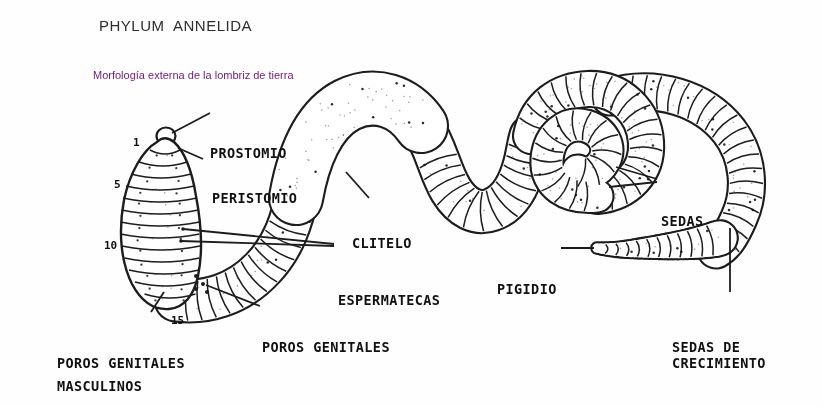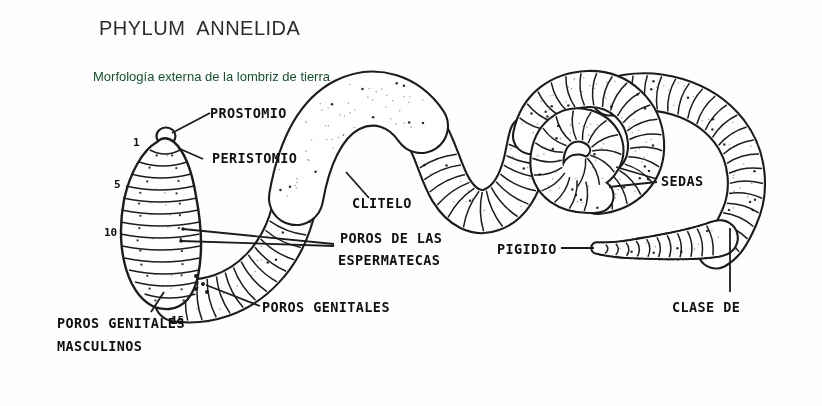--- a/index.html
+++ b/index.html
@@ -1,22 +1,22 @@
 <!DOCTYPE html>
 <html><head>
 <meta charset="utf-8">
 <style>
   html,body{margin:0;padding:0;background:#fff;}
   .page{position:relative;width:822px;height:406px;background:#fefefe;overflow:hidden;
         font-family:"Liberation Sans",sans-serif;}
   #worm-svg{position:absolute;left:0;top:0;width:822px;height:406px;}
-  .hdr{position:absolute;white-space:pre;color:#2d2d2d;font-size:20px;letter-spacing:.5px;}
-  .sub{position:absolute;white-space:pre;color:#14532d;font-size:13px;}
+  .hdr{position:absolute;white-space:pre;color:#2d2d2d;font-size:15px;letter-spacing:.5px;}
+  .sub{position:absolute;white-space:pre;color:#701a75;font-size:11px;}
   .lbl{position:absolute;white-space:pre;color:#101010;
-       font:700 13.5px "DejaVu Sans Mono",monospace;letter-spacing:.4px;}
+       font:700 13.5px "DejaVu Sans Mono",monospace;letter-spacing:.4px;margin-top:40px;}
   .num{position:absolute;white-space:pre;color:#101010;
        font:700 11px "DejaVu Sans Mono",monospace;}
 </style>
 </head>
 <body>
 
 <div class="page">
 
   <svg id="worm-svg" viewBox="0 0 822 406">
       <path d="M 610 97 C 656 83 704 99 729 131 C 749 157 751 192 739 218 C 731 236 725 245 716 250" fill="none" stroke="#1c1c1c" stroke-width="39.2" stroke-linecap="round" stroke-linejoin="round"></path>
@@ -527,30 +527,30 @@
       <line x1="730" y1="228" x2="730" y2="292" stroke="#1c1c1c" stroke-width="1.8"></line>
     </svg>
 
   <div class="hdr" style="left:99px;top:17px">PHYLUM  ANNELIDA</div>
   <div class="sub" style="left:93px;top:69px">Morfología externa de la lombriz de tierra</div>
 
   <div class="lbl" style="left:210px;top:105px">PROSTOMIO</div>
   <div class="lbl" style="left:212px;top:150px">PERISTOMIO</div>
   <div class="lbl" style="left:352px;top:195px">CLITELO</div>
 
-  <div class="lbl" style="left:340px;top:230px">POROS DE LAS</div>
   <div class="lbl" style="left:338px;top:252px">ESPERMATECAS</div>
 
   <div class="lbl" style="left:262px;top:299px">POROS GENITALES</div>
 
   <div class="lbl" style="left:57px;top:315px">POROS GENITALES</div>
   <div class="lbl" style="left:57px;top:338px">MASCULINOS</div>
 
   <div class="lbl" style="left:497px;top:241px">PIGIDIO</div>
   <div class="lbl" style="left:661px;top:173px">SEDAS</div>
 
-  <div class="lbl" style="left:672px;top:299px">CLASE DE</div>
+  <div class="lbl" style="left:672px;top:299px">SEDAS DE</div>
+  <div class="lbl" style="left:672px;top:315px">CRECIMIENTO</div>
 
   <div class="num" style="left:133px;top:136px">1</div>
   <div class="num" style="left:114px;top:178px">5</div>
-  <div class="num" style="left:104px;top:226px">10</div>
+  <div class="num" style="left:104px;top:239px">10</div>
   <div class="num" style="left:171px;top:314px">15</div>
 </div>
 
 </body></html>

